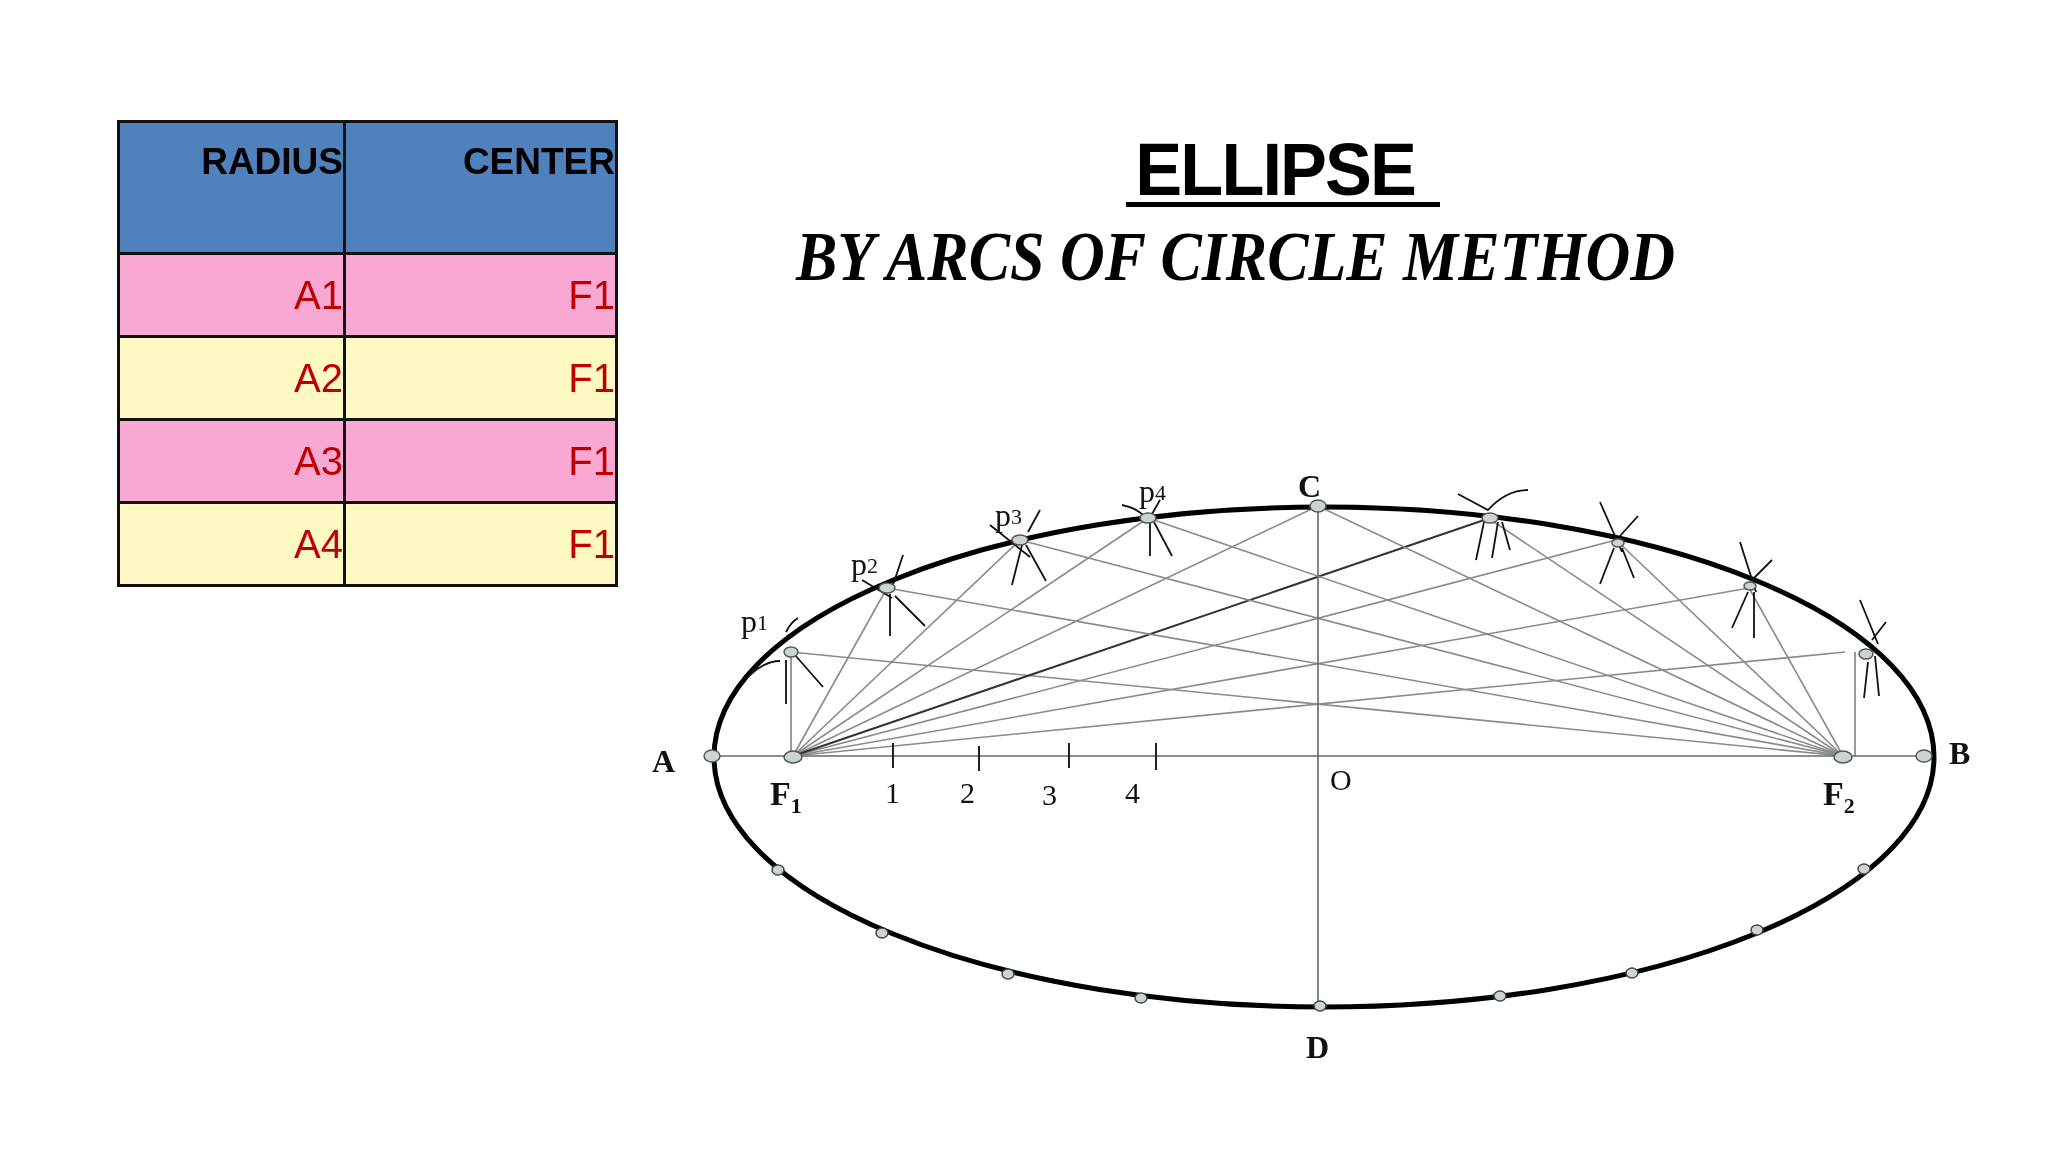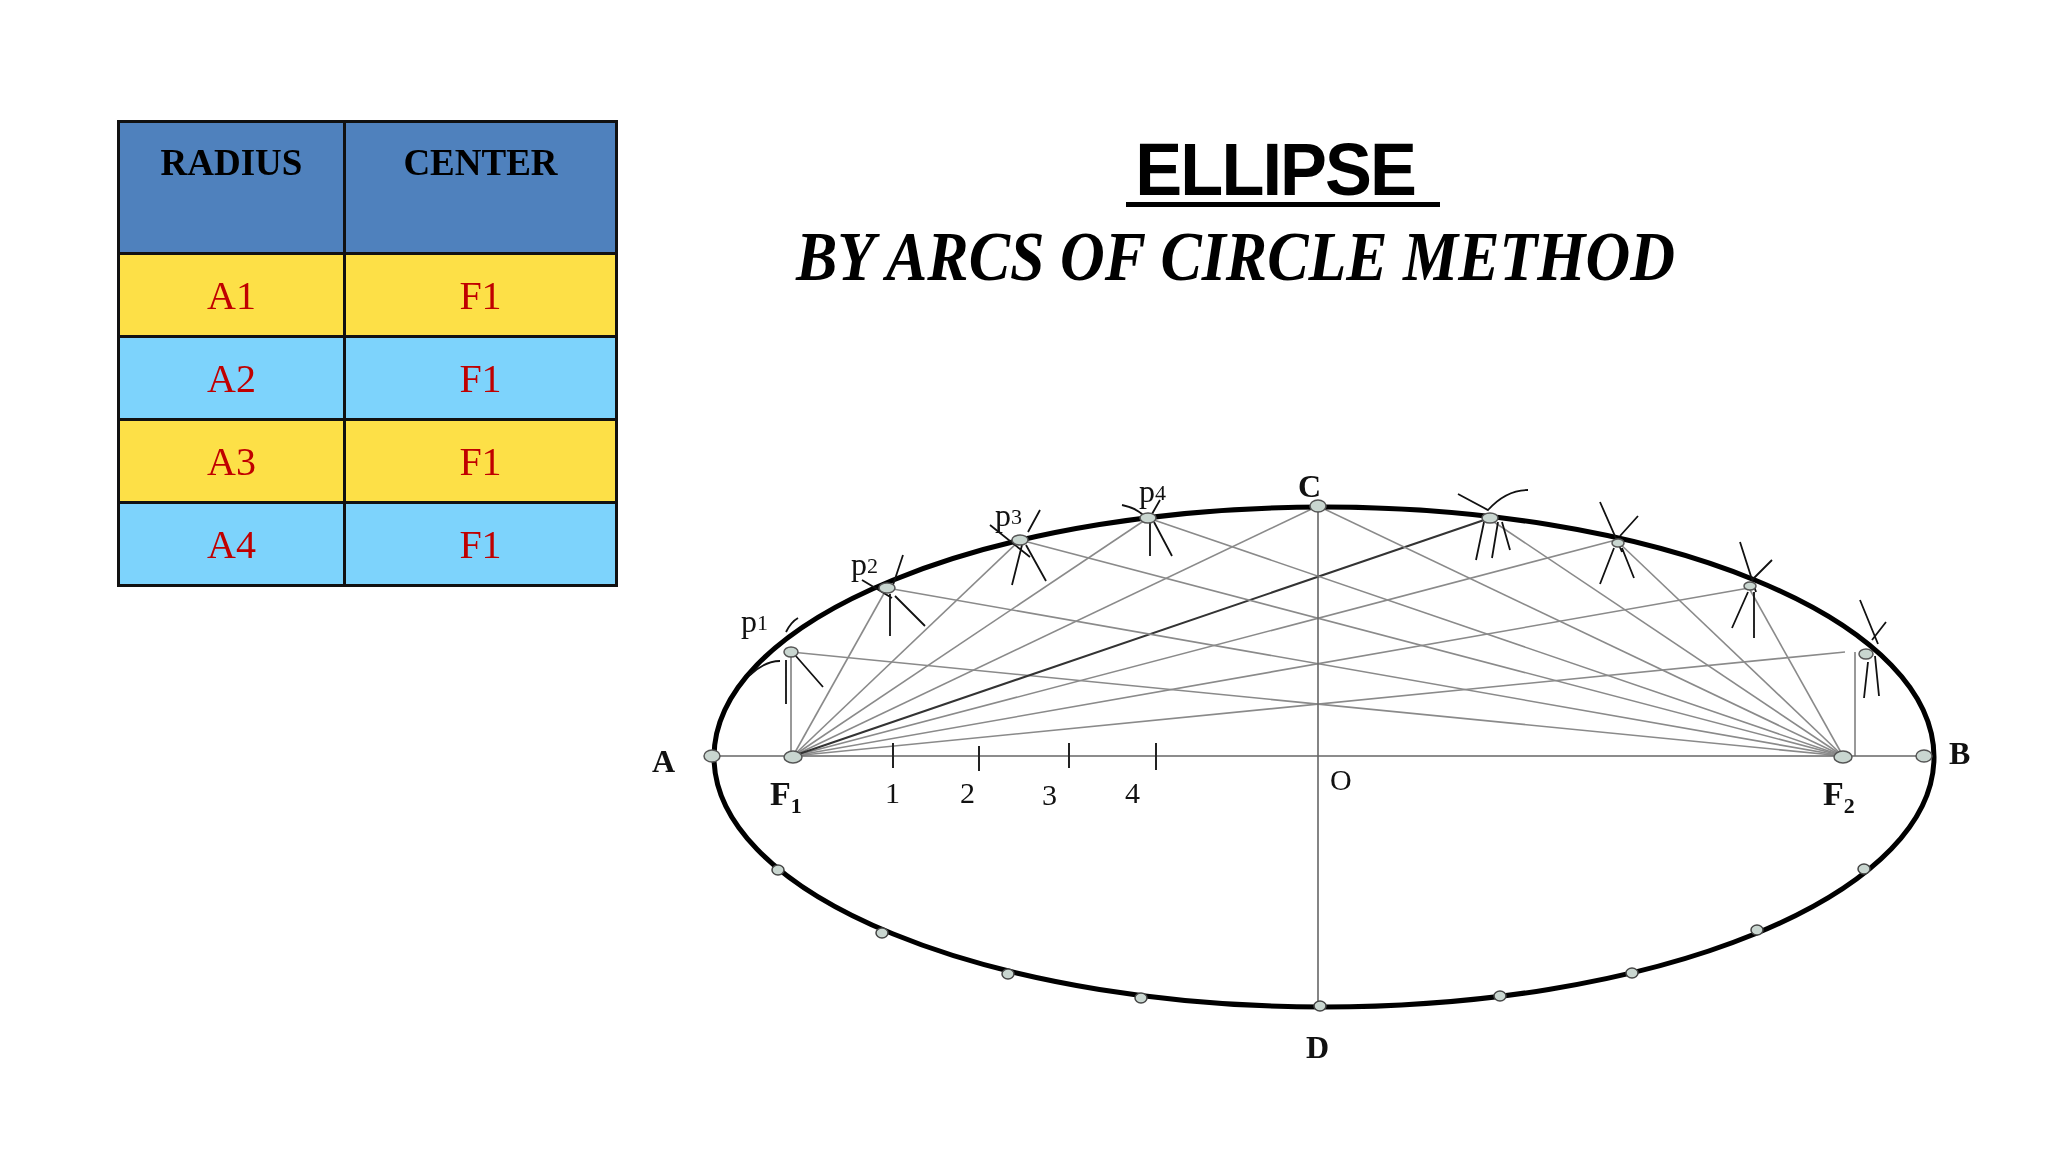--- a/index.html
+++ b/index.html
@@ -10,37 +10,37 @@
   }
   .table-wrap {
     position: absolute; left: 117px; top: 120px;
     width: 498px;
   }
   table.assign {
     border-collapse: collapse; width: 498px; table-layout: fixed;
   }
   table.assign th, table.assign td {
     border: 3px solid #111;
-    text-align: center;
-    font-family: Liberation Serif, serif;
+    text-align: right;
+    font-family: Liberation Sans, sans-serif;
     padding: 0;
   }
   table.assign col.c1 { width: 226px; }
   table.assign col.c2 { width: 272px; }
   table.assign th {
     background: #4F81BD; color: #000;
     font-weight: bold; font-size: 37px;
     height: 132px; vertical-align: top; padding-top: 18px;
     box-sizing: border-box;
   }
   table.assign td {
     height: 83px; font-size: 40px; box-sizing: border-box;
   }
-  tr.dark td { background: #fde047; }
-  tr.light td { background: #7dd3fc; }
+  tr.dark td { background: #f9a8d4; }
+  tr.light td { background: #fef9c3; }
   td.red { color: #C00000; }
   td.dk { color: #0B1020; }
 
   .title {
     position: absolute; left: 1127px; top: 134px;
     width: 312px; text-align: center;
     font-family: "Liberation Sans", sans-serif;
     font-weight: bold; font-size: 74px; line-height: 72px;
     letter-spacing: -2px;
     transform: scaleX(0.95); transform-origin: left top;

